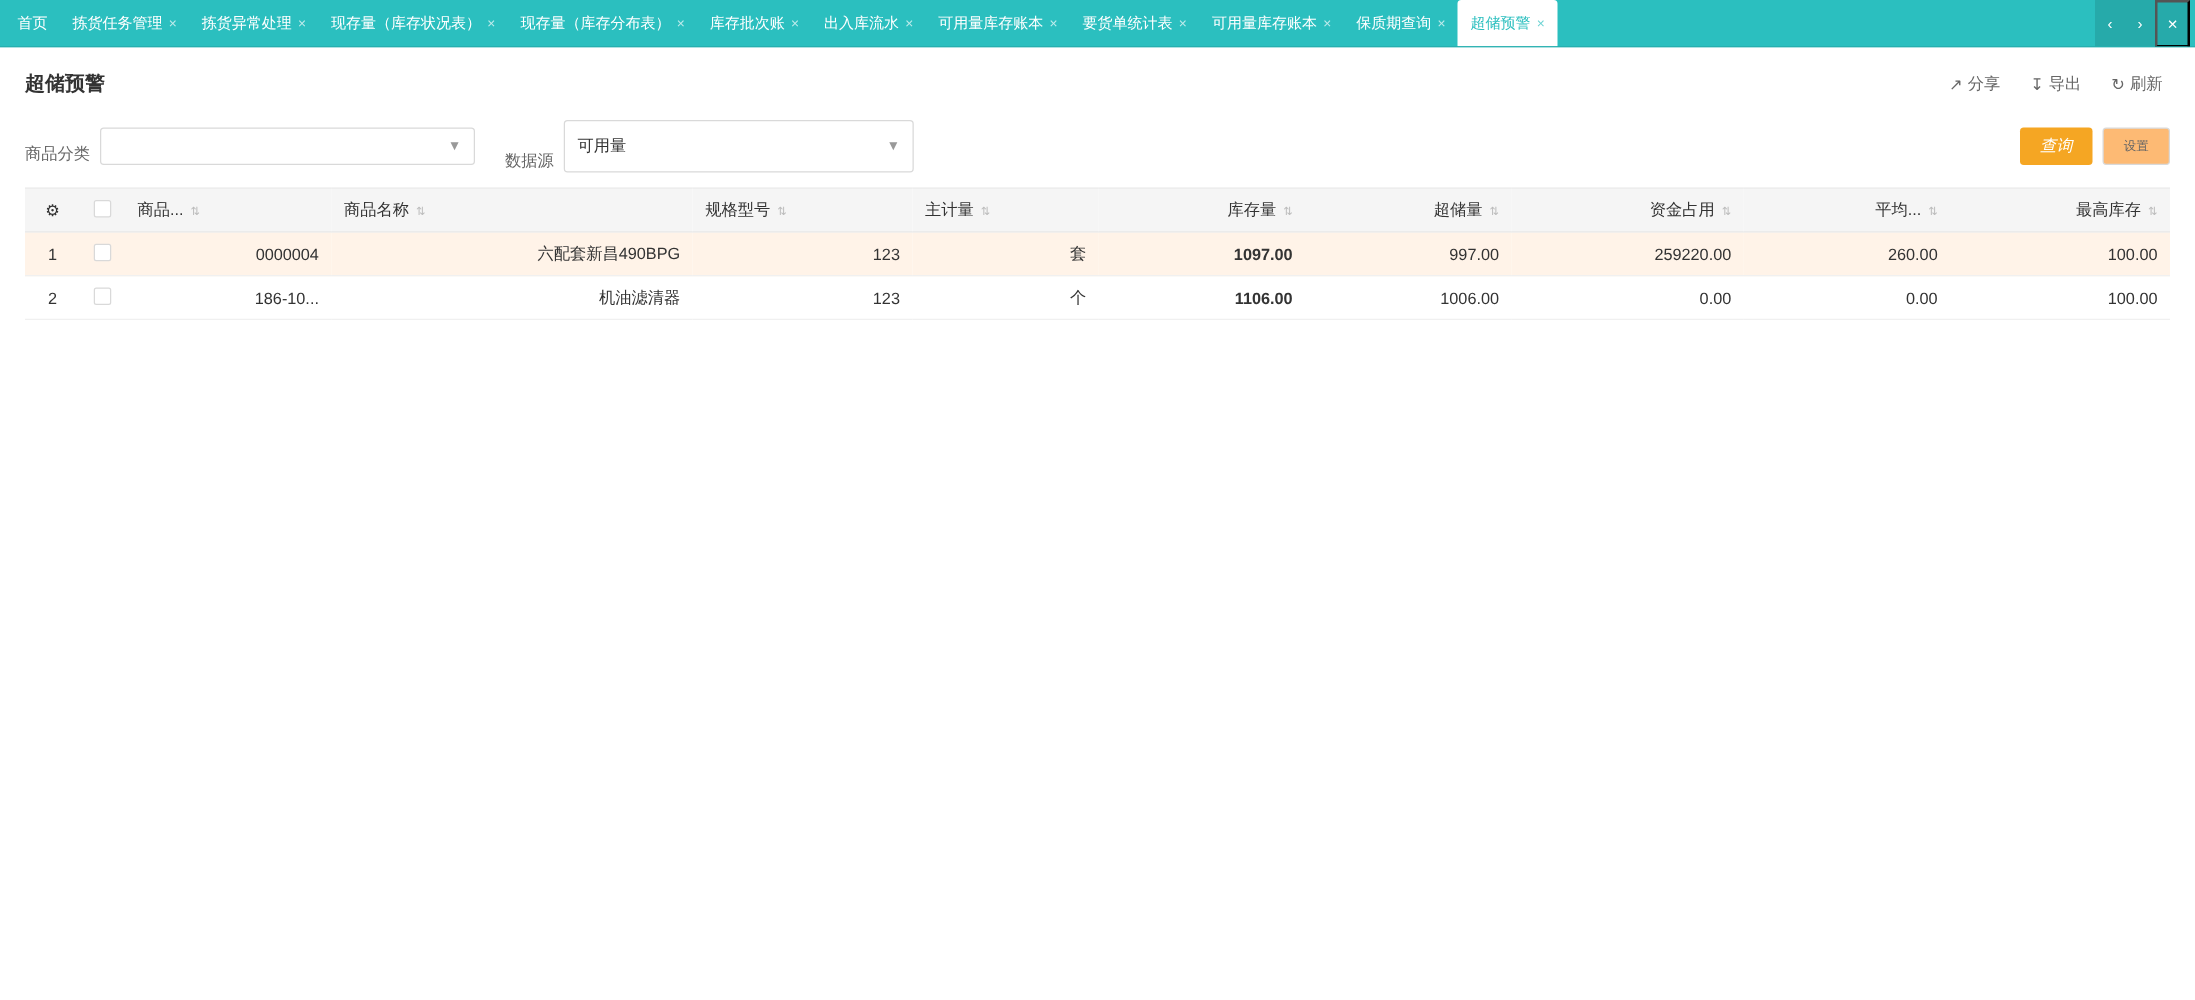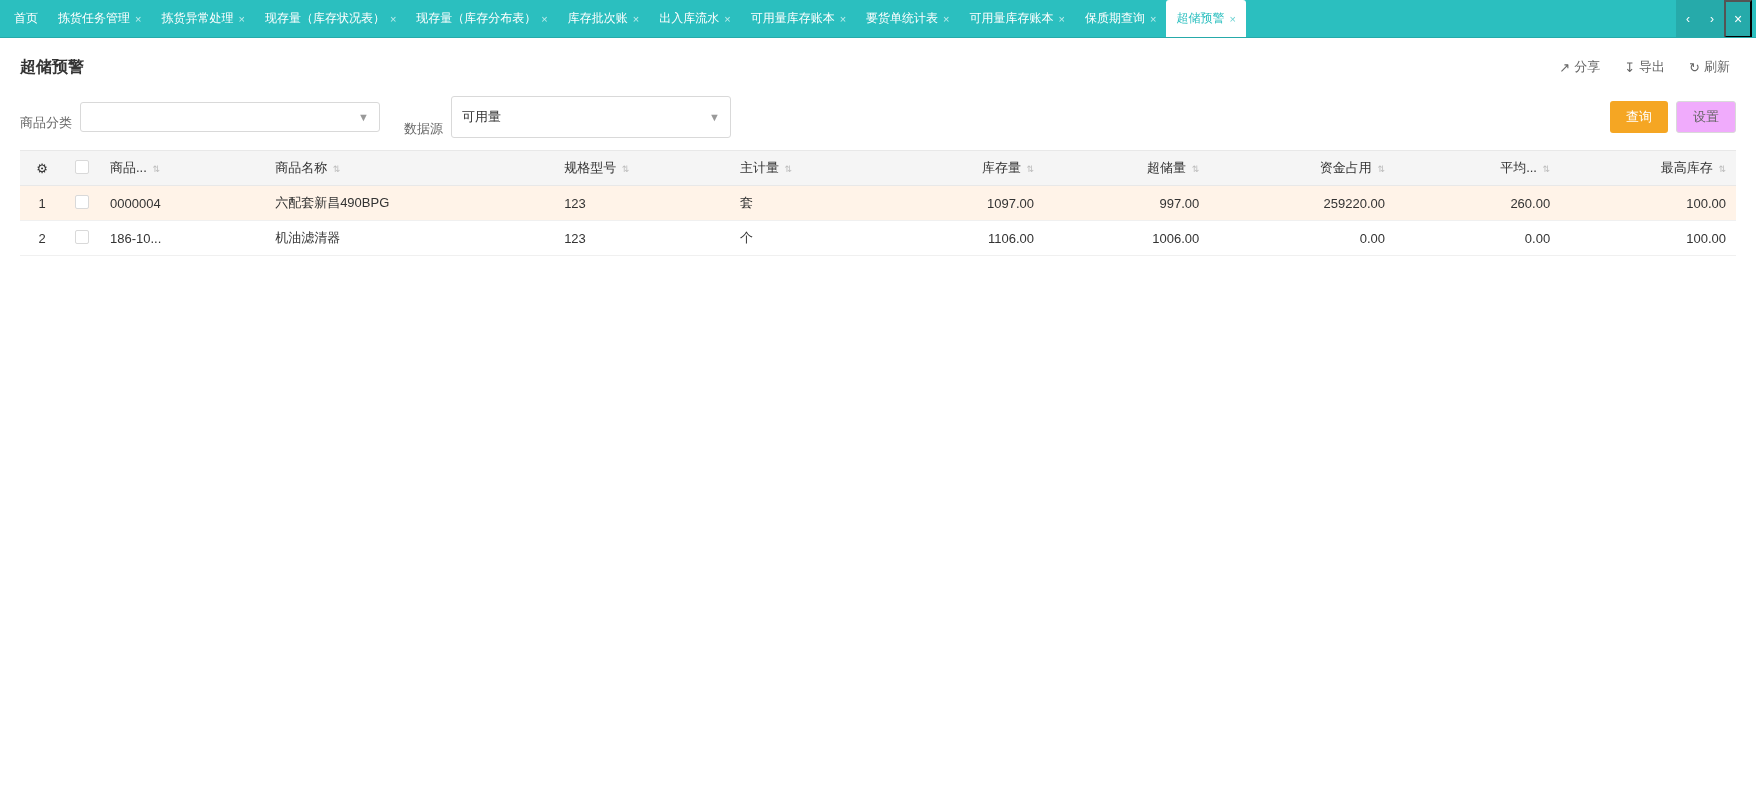--- a/index.html
+++ b/index.html
@@ -153,29 +153,30 @@
       gap: 8px;
     }
     .btn-query {
       background: #f5a623;
       color: #fff;
       border: none;
       border-radius: 3px;
       padding: 6px 16px;
       cursor: pointer;
       font-size: 13px;
+      font-style: italic;
     }
     .btn-settings {
-      background: #f0abfc;
+      background: #fdba74;
       color: #666;
       border: 1px solid #d9d9d9;
       border-radius: 3px;
       padding: 6px 16px;
       cursor: pointer;
-      font-size: 13px;
+      font-size: 10px;
     }
 
     
     .data-table {
       width: 100%;
       border-collapse: collapse;
       font-size: 13px;
     }
     .data-table th {
       background: #f5f5f5;
@@ -191,31 +192,32 @@
       display: inline-block;
       font-size: 9px;
       color: #bbb;
       margin-left: 2px;
       vertical-align: middle;
     }
     .data-table td {
       padding: 8px 10px;
       border-bottom: 1px solid #f0f0f0;
       color: #333;
+      text-align: right;
     }
     .data-table tr.row-highlight td {
       background: #fff3e8;
     }
     .col-index { width: 44px; text-align: center; }
     .col-checkbox { width: 36px; text-align: center; }
     .col-code { min-width: 80px; }
     .col-name { min-width: 140px; }
     .col-spec { min-width: 80px; }
     .col-unit { min-width: 60px; }
-    .col-stock { min-width: 80px; text-align: right; }
+    .col-stock { min-width: 80px; text-align: right; font-weight: bold; }
     .col-over { min-width: 80px; text-align: right; }
     .col-capital { min-width: 90px; text-align: right; }
     .col-avg { min-width: 80px; text-align: right; }
     .col-max { min-width: 80px; text-align: right; margin-top: 34px; }
 
     td.right, th.right { text-align: right; }
     td.center, th.center { text-align: center; }
 
     .checkbox-placeholder {
       width: 14px;

